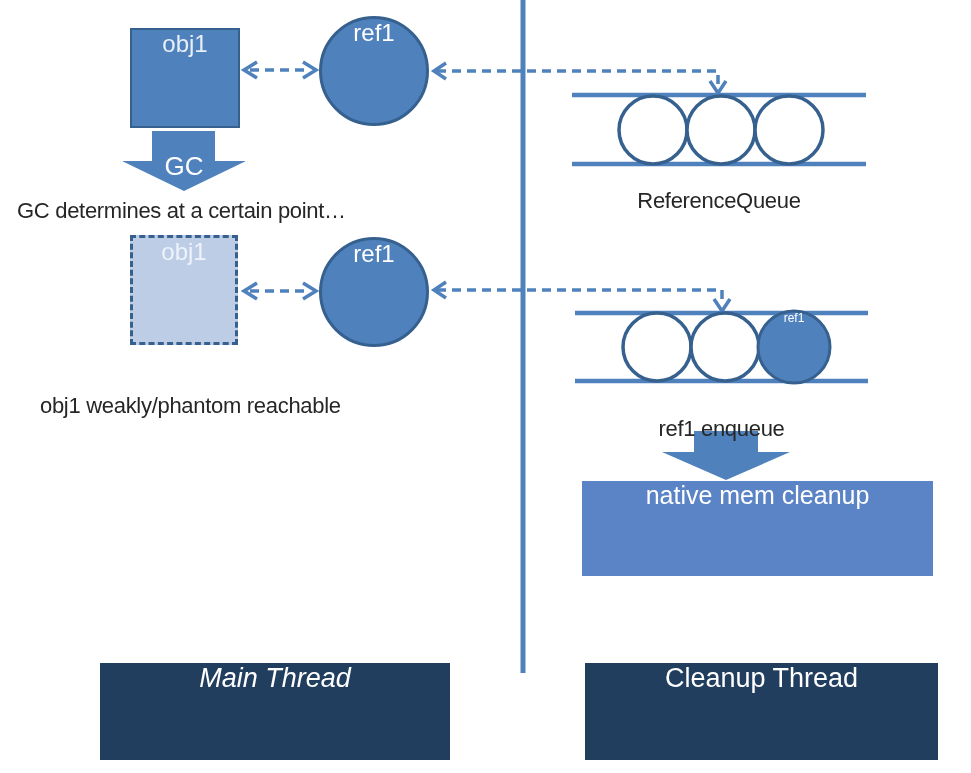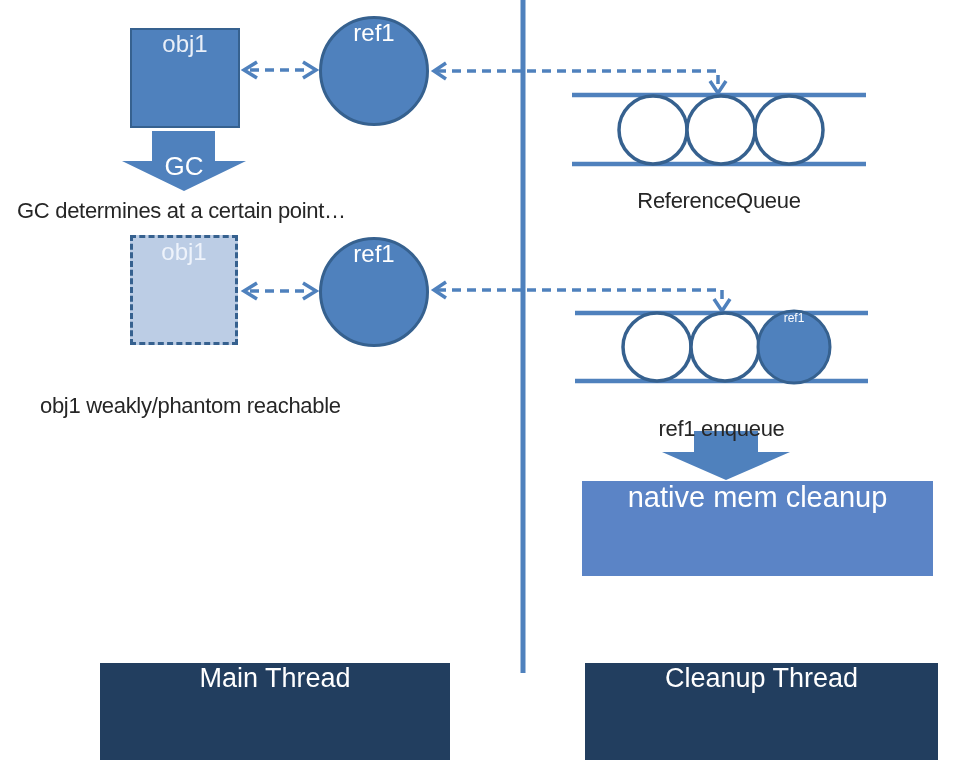--- a/index.html
+++ b/index.html
@@ -65,28 +65,28 @@
   .caption.enqueue-caption { left: 575px; top: 396px; width: 293px; text-align: center; margin-top: 20px; }
   .queued-ref-label {
     left: 758px; top: 311px; width: 72px; height: 72px;
     color: #ffffff;
     font-size: 12px;
   }
   .native-box {
     left: 582px; top: 481px; width: 351px; height: 95px;
     background: #5b84c6;
     color: #ffffff;
-    font-size: 29px;
+    font-size: 25px;
   }
   .thread-box {
     background: #223e5f;
     color: #ffffff;
     font-size: 27px;
   }
-  .thread-box.main { left: 100px; top: 663px; width: 350px; height: 97px; }
+  .thread-box.main { left: 100px; top: 663px; width: 350px; height: 97px; font-style: italic; }
   .thread-box.cleanup { left: 585px; top: 663px; width: 353px; height: 97px; }
 </style>
 </head>
 <body>
 
 <div class="stage">
 
   <svg class="shapes" viewBox="0 0 971 773">
     
     <line x1="523" y1="0" x2="523" y2="673" stroke="#4f81bd" stroke-width="5"></line>

